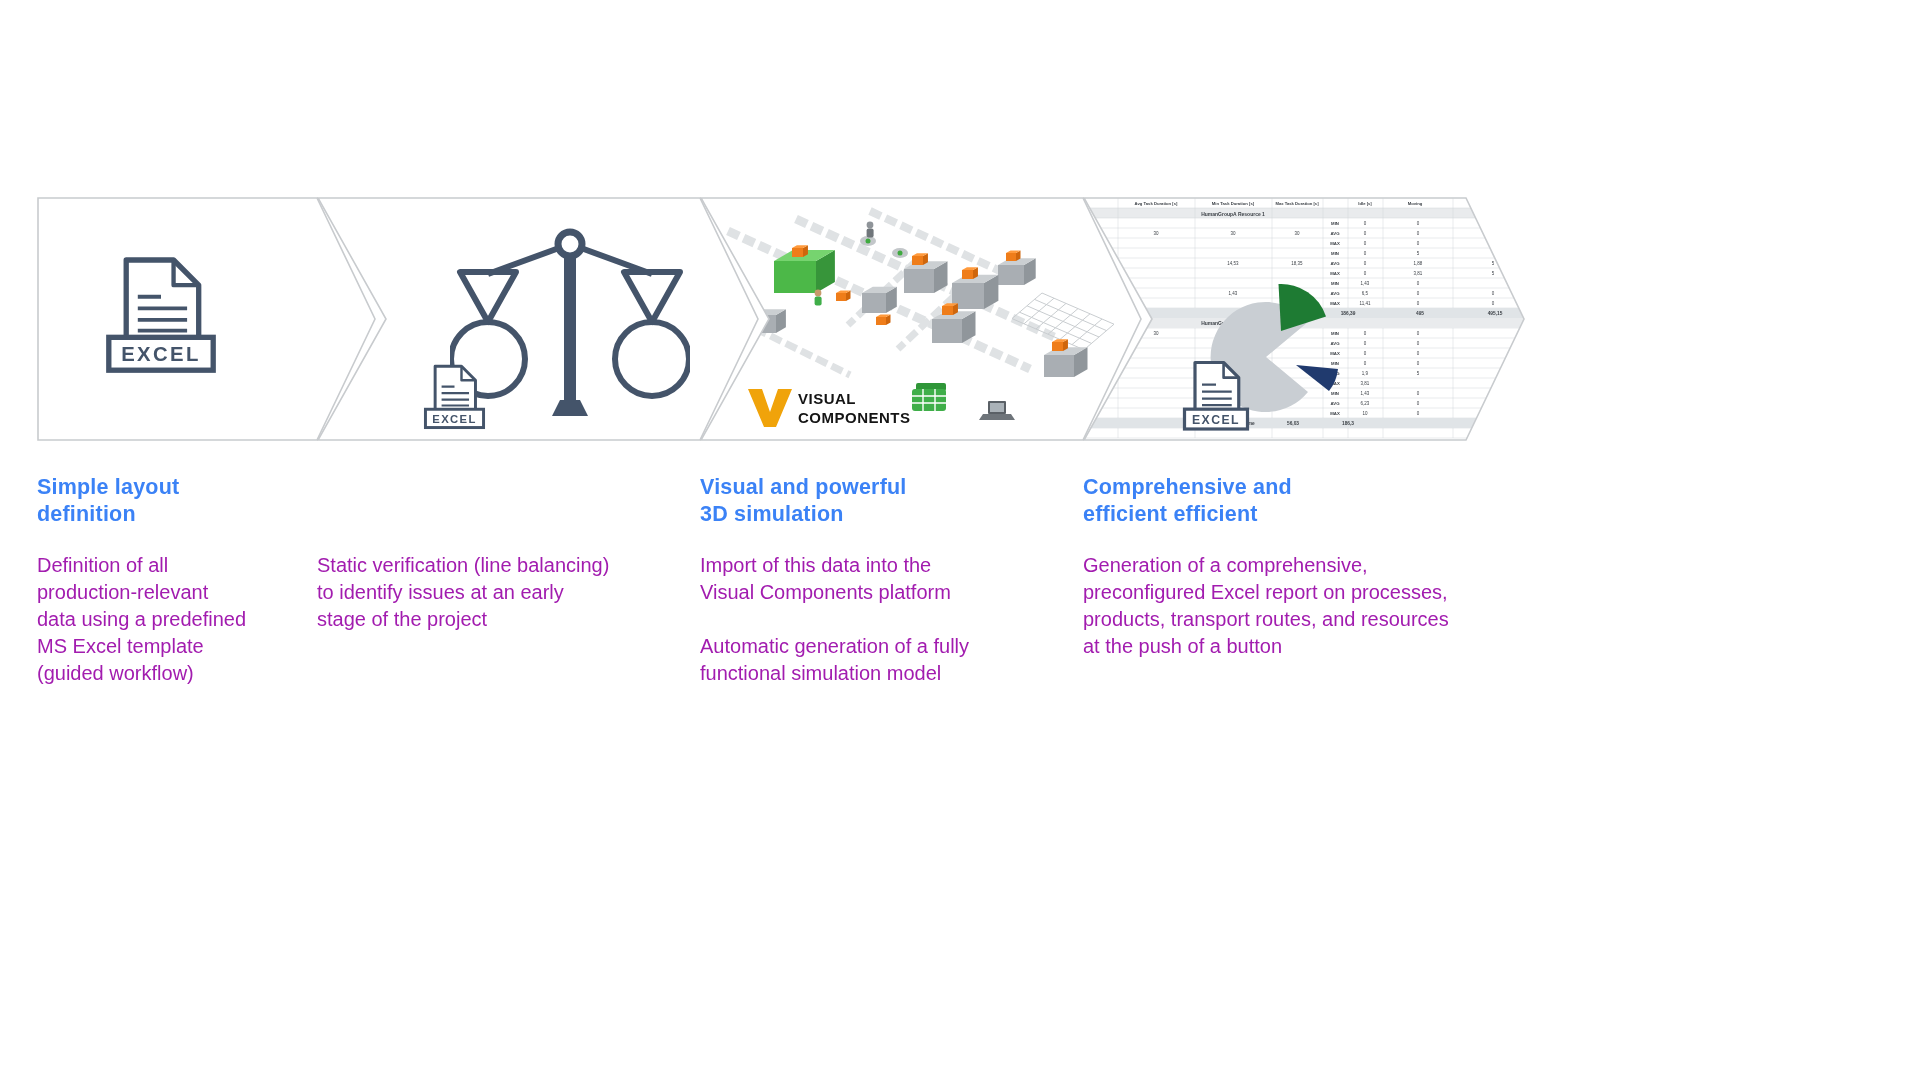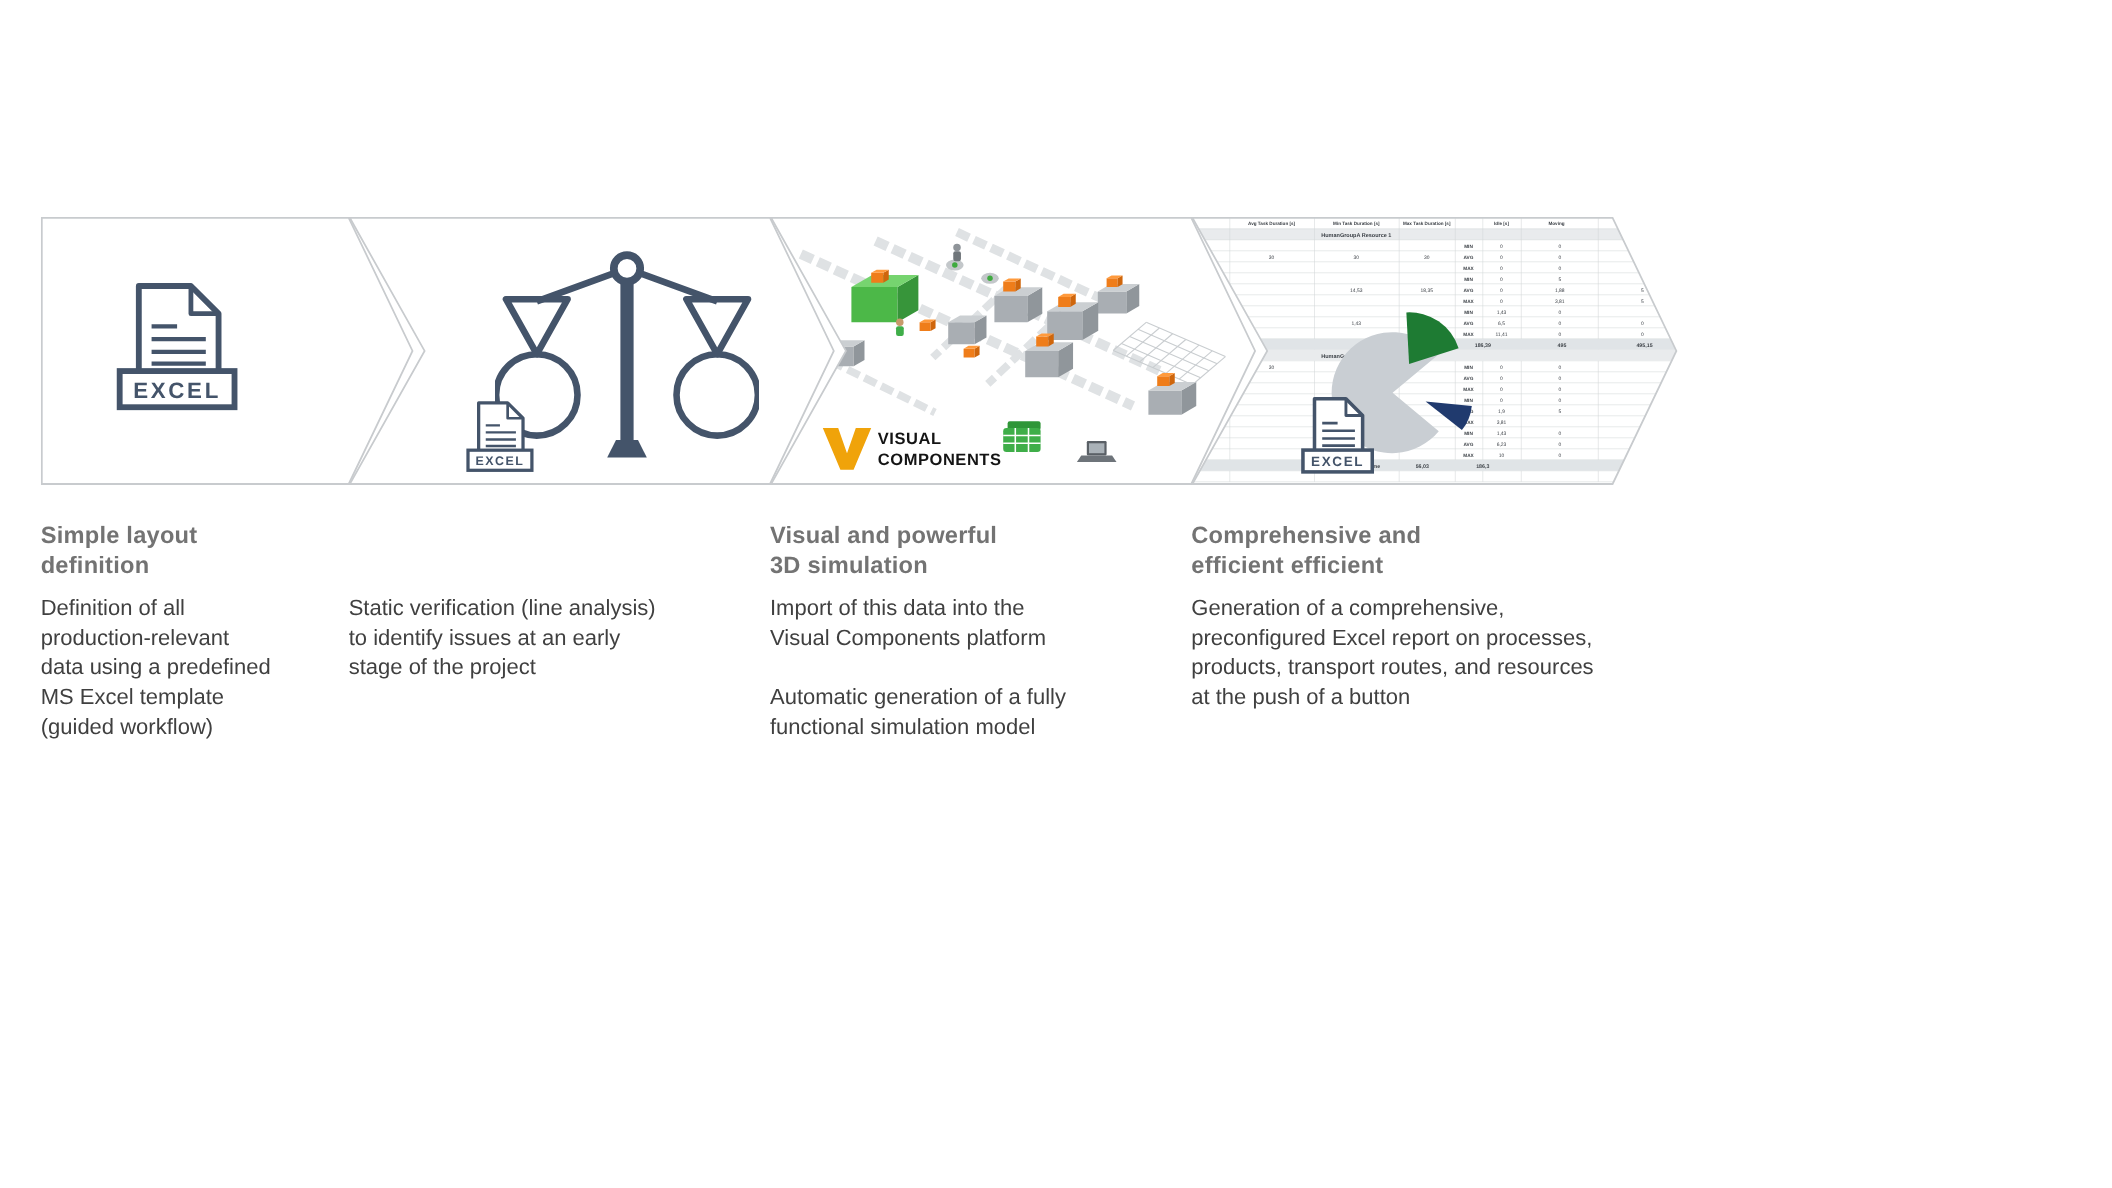--- a/index.html
+++ b/index.html
@@ -2,22 +2,22 @@
 <html><head>
 <meta charset="utf-8">
 <style>
   html,body{margin:0;padding:0;background:#ffffff;}
   .canvas{position:relative;width:1920px;height:1080px;background:#fff;overflow:hidden;font-family:"Liberation Sans",sans-serif;border-radius:22px;}
   .chevron{position:absolute;top:197px;height:244px;}
   .chev-content{position:absolute;left:0;top:0;width:100%;height:100%;}
   .clip3{clip-path:polygon(1px 1px,383px 1px,441px 122px,383px 243px,1px 243px,69px 122px);}
   .outline{position:absolute;left:0;top:0;pointer-events:none;}
   .abs{position:absolute;}
-  .step-title{position:absolute;top:474px;font-size:21.5px;font-weight:bold;color:#737373;line-height:27px;white-space:pre-line;letter-spacing:.2px;}
-  .step-body{position:absolute;top:540px;font-size:20px;color:#404040;line-height:27px;white-space:pre-line;}
+  .step-title{position:absolute;top:474px;font-size:21.5px;font-weight:bold;color:#3b82f6;line-height:27px;white-space:pre-line;letter-spacing:.2px;}
+  .step-body{position:absolute;top:552px;font-size:20px;color:#a21caf;line-height:27px;white-space:pre-line;}
   svg text{font-family:"Liberation Sans",sans-serif;}
 </style>
 </head>
 <body>
 
 <svg width="0" height="0" style="position:absolute" aria-hidden="true">
   <defs>
     <g id="excel-doc">
       <path d="M24,6 H73 L99,32 V99 H24 Z" fill="#fff" stroke="#44546a" stroke-width="5.5" stroke-linejoin="round"></path>
       <path d="M73,6 V32 H99" fill="none" stroke="#44546a" stroke-width="4.5" stroke-linejoin="round"></path>
@@ -367,21 +367,21 @@
   <div class="step-title" style="left:700px;">Visual and powerful
 3D simulation</div>
   <div class="step-title" style="left:1083px;">Comprehensive and
 efficient efficient</div>
 
   <div class="step-body" style="left:37px;">Definition of all
 production-relevant
 data using a predefined
 MS Excel template
 (guided workflow)</div>
-  <div class="step-body" style="left:317px;">Static verification (line analysis)
+  <div class="step-body" style="left:317px;">Static verification (line balancing)
 to identify issues at an early
 stage of the project</div>
   <div class="step-body" style="left:700px;">Import of this data into the
 Visual Components platform
 
 Automatic generation of a fully
 functional simulation model</div>
   <div class="step-body" style="left:1083px;">Generation of a comprehensive,
 preconfigured Excel report on processes,
 products, transport routes, and resources

